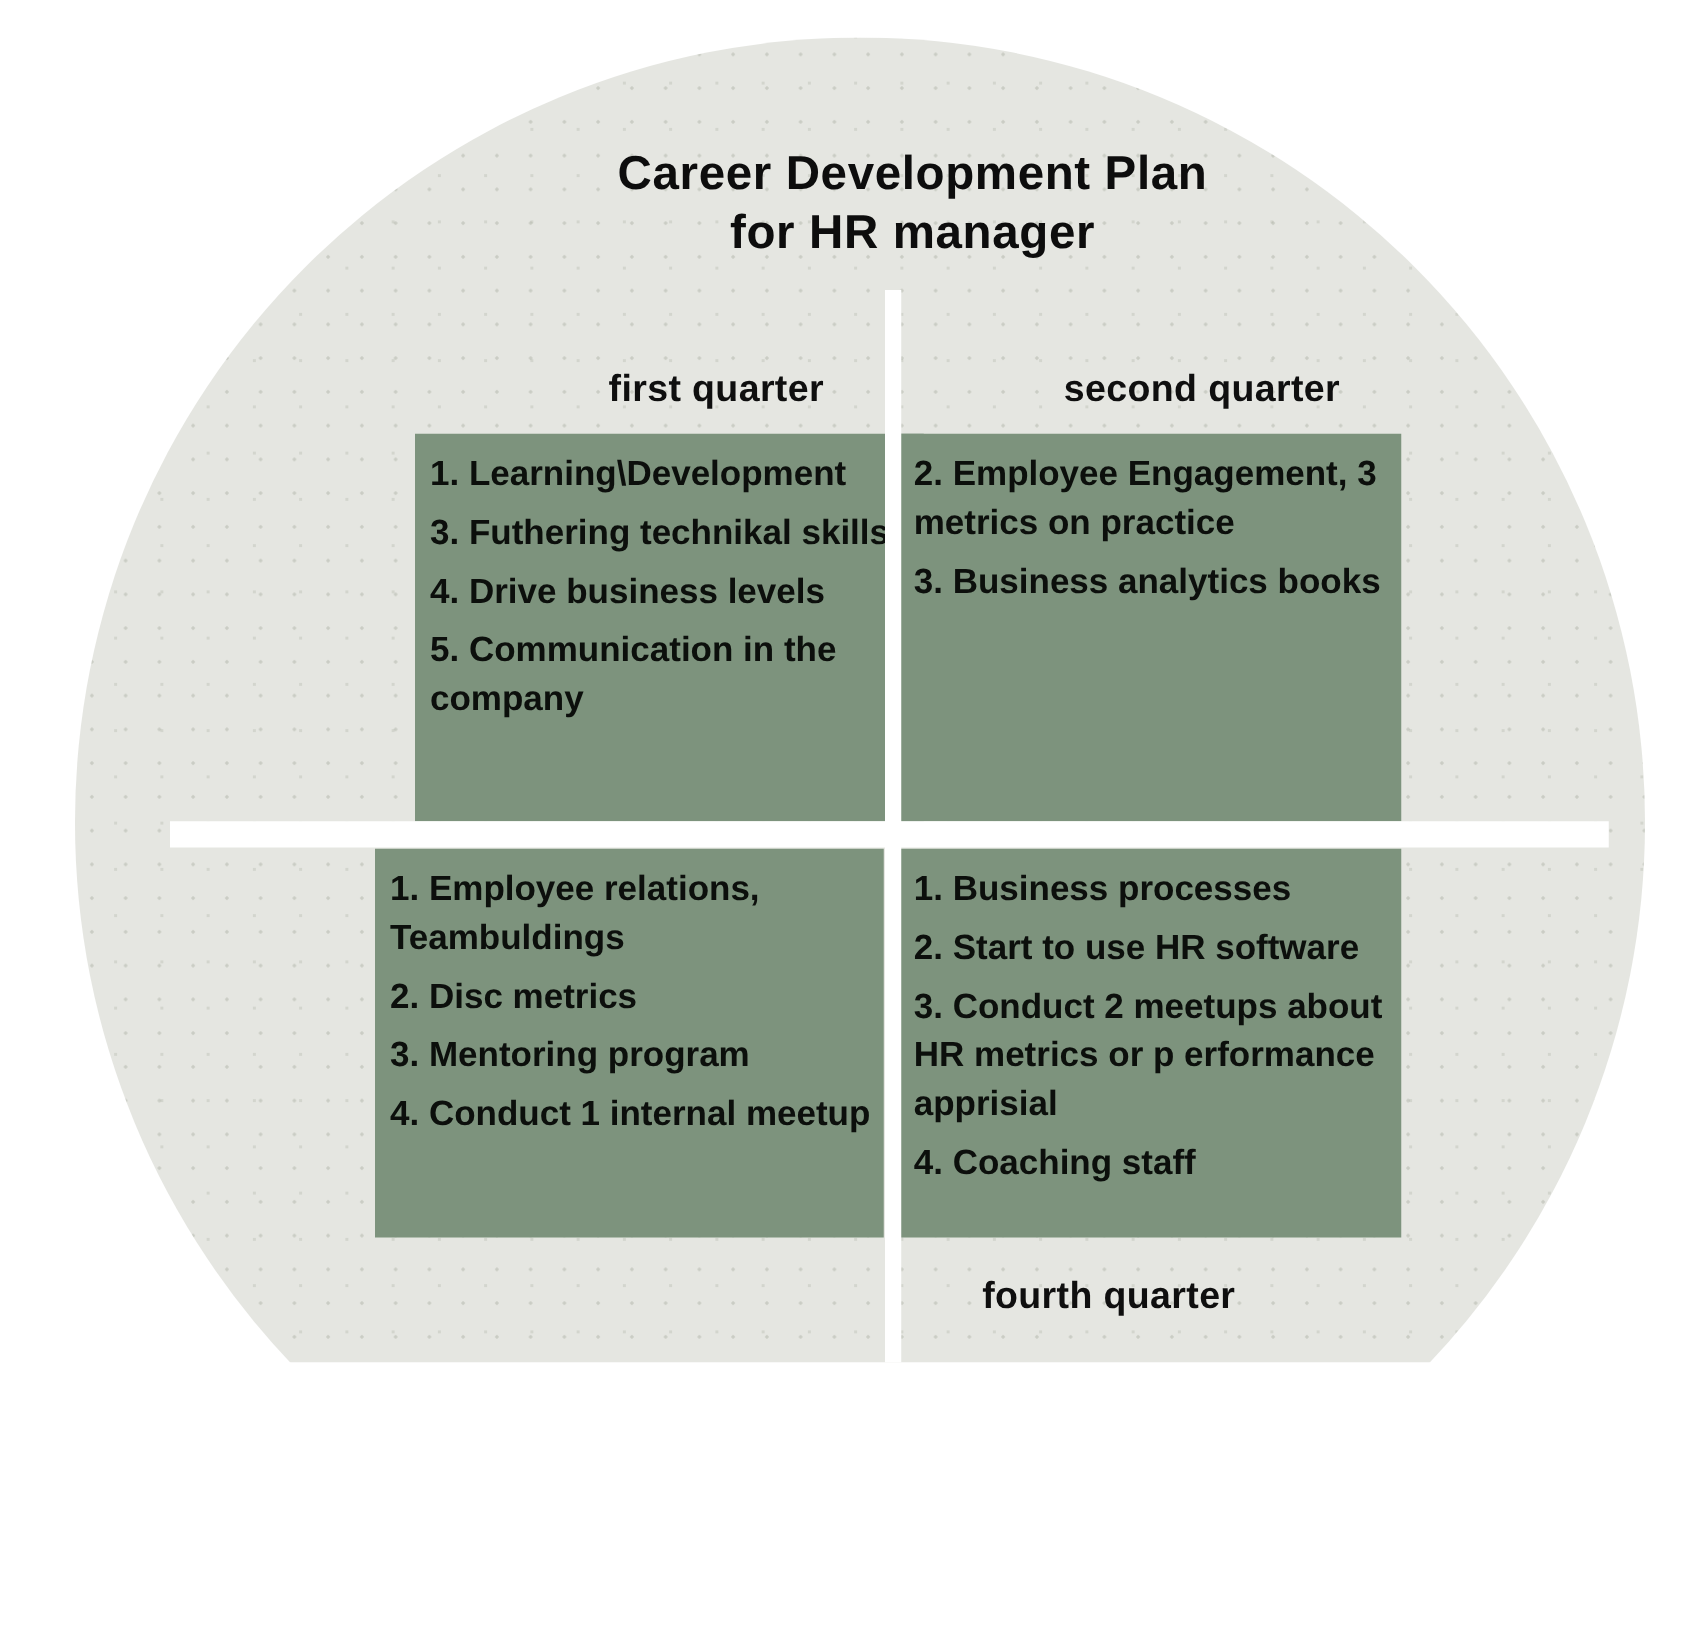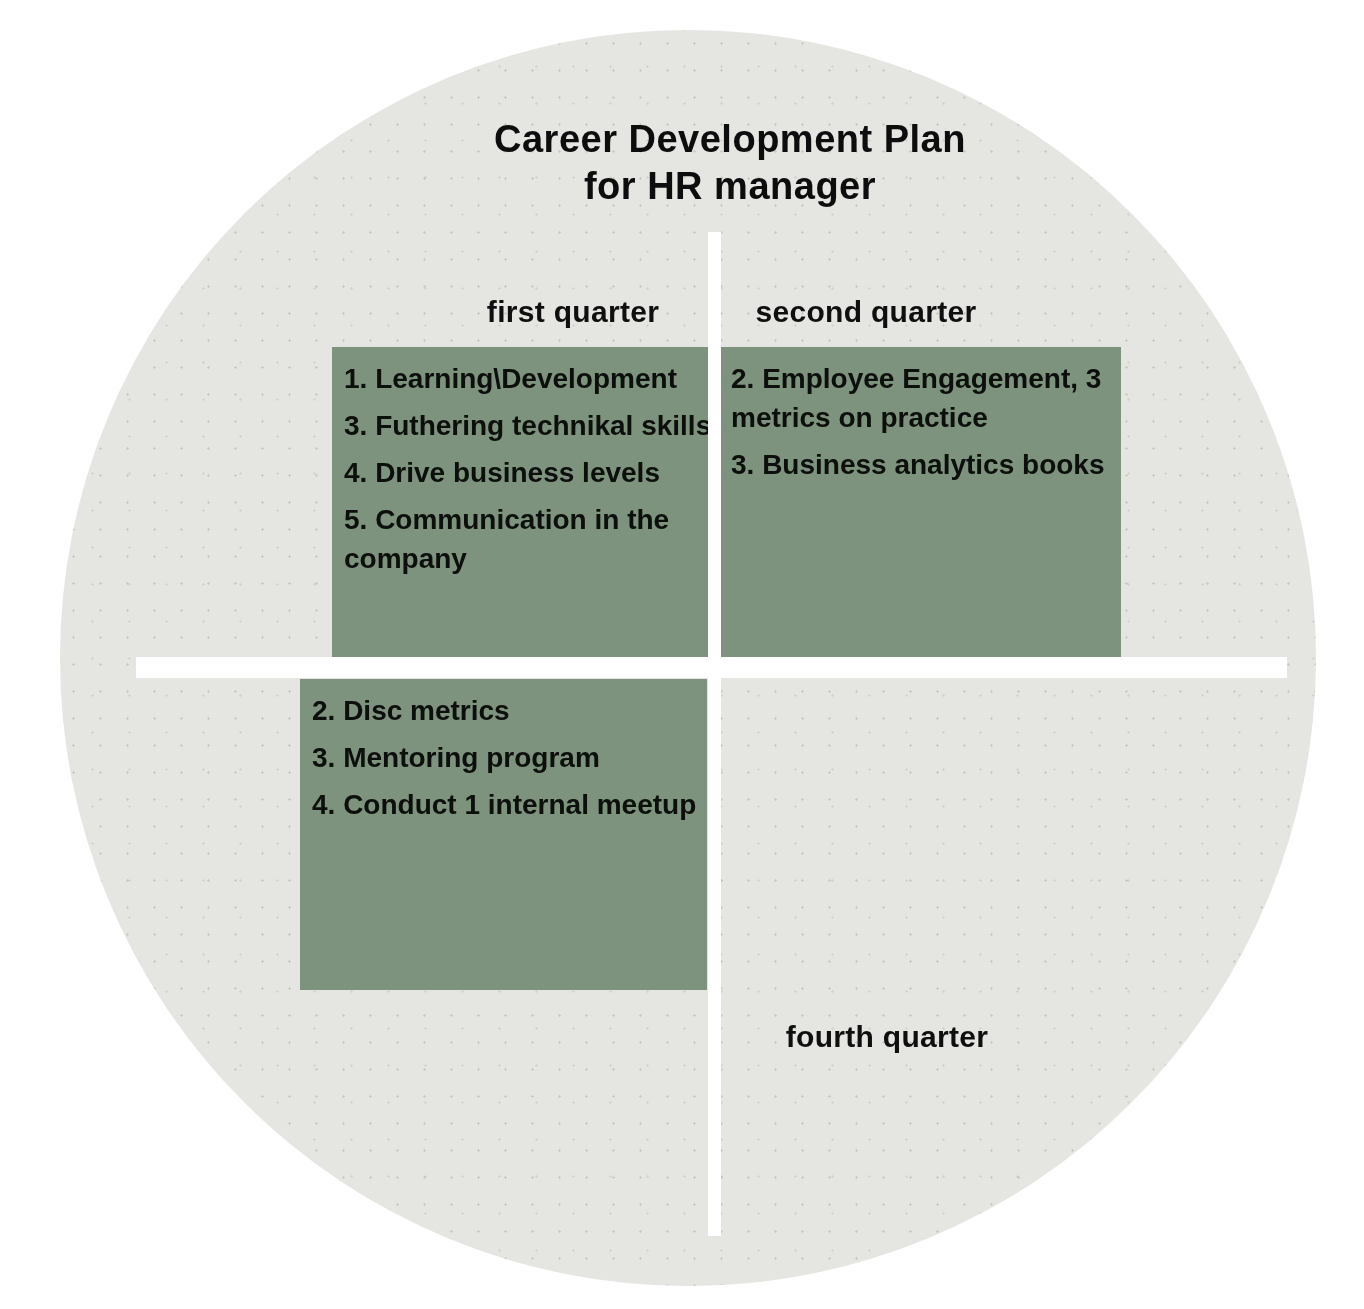--- a/index.html
+++ b/index.html
@@ -1,18 +1,18 @@
 <!DOCTYPE html>
 <html><head>
 <meta charset="utf-8">
 <style>
   html,body{margin:0;padding:0;background:#ffffff;}
   #canvas{
     position:relative;
-    width:1364px;height:1309px;
+    width:1364px;height:1090px;
     background:#ffffff;
     font-family:"Liberation Sans", sans-serif;
     overflow:hidden;
   }
   .circle{
     position:absolute;
     left:60px;top:30px;width:1256px;height:1256px;
     border-radius:50%;
     background-color:#e5e6e1;
     background-image:
@@ -30,21 +30,21 @@
   }
   .qlabel{
     position:absolute;
     width:300px;
     text-align:center;
     font-size:30px;font-weight:bold;color:#0f0f0f;
     letter-spacing:0.3px;
     white-space:nowrap;
   }
   #label-q1{left:423px;top:295px;}
-  #label-q2{left:716px;top:295px;}
+  #label-q2{left:772px;top:295px;text-align:right;}
   #label-q3{left:415px;top:1020px;}
   #label-q4{left:737px;top:1020px;}
   .qbox{
     position:absolute;
     background:#7d937d;
     color:#0c0f0c;
     font-size:28px;font-weight:bold;
     line-height:39px;
     padding:12px 10px 0 12px;
     box-sizing:border-box;
@@ -82,22 +82,29 @@
     <p>4. Drive business levels</p>
     <p>5. Communication in the company</p>
   </div>
 
   <div class="qbox" id="box-q2">
     <p>2. Employee Engagement, 3 metrics on practice</p>
     <p>3. Business analytics books</p>
   </div>
 
   <div class="qbox" id="box-q3">
+    <p>1. Employee relations, Teambuldings</p>
     <p>2. Disc metrics</p>
     <p>3. Mentoring program</p>
     <p>4. Conduct 1 internal meetup</p>
   </div>
 
+  <div class="qbox" id="box-q4">
+    <p>1. Business processes</p>
+    <p>2. Start to use HR software</p>
+    <p>3. Conduct 2 meetups about HR metrics or p erformance apprisial</p>
+    <p>4. Coaching staff</p>
+  </div>
 
   <div class="divider" id="h-line"></div>
   <div class="divider" id="v-line"></div>
 
 </div>
 
 </body></html>

